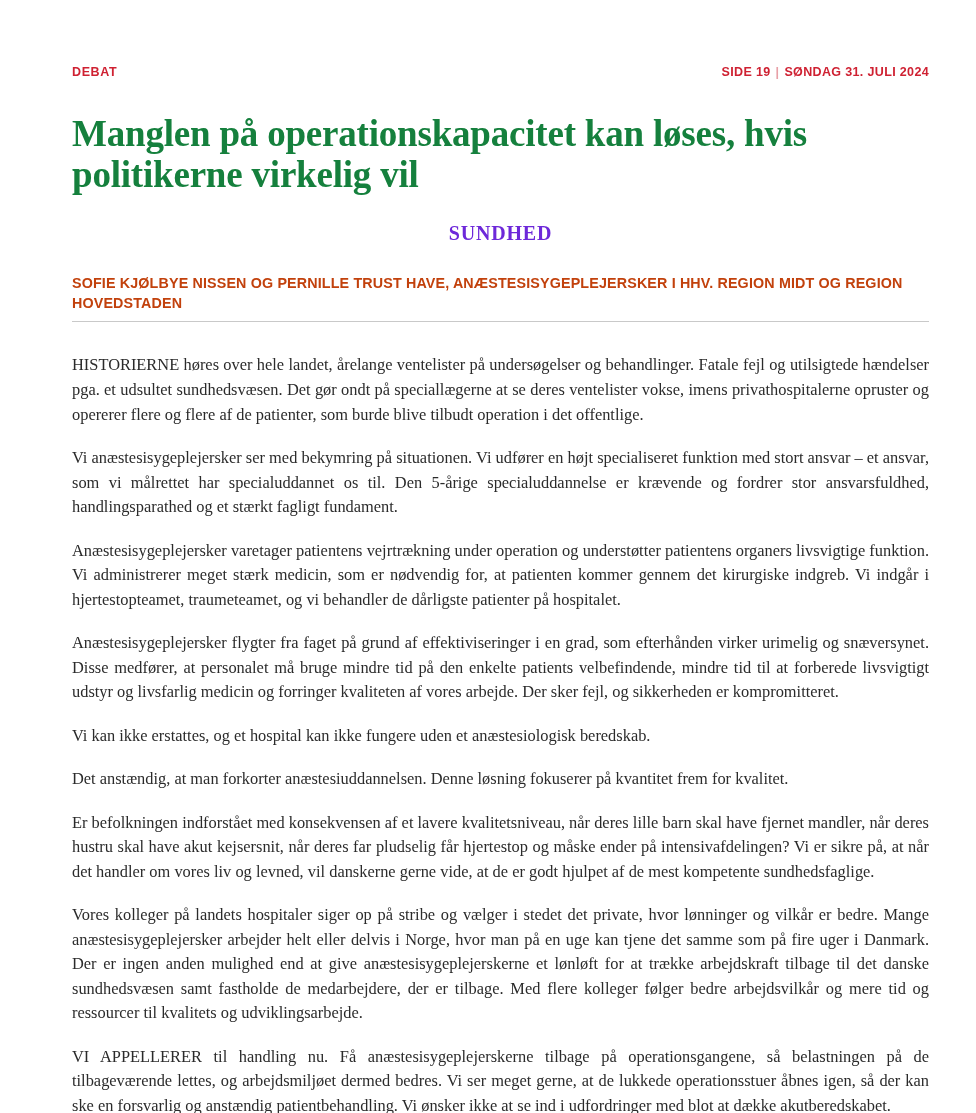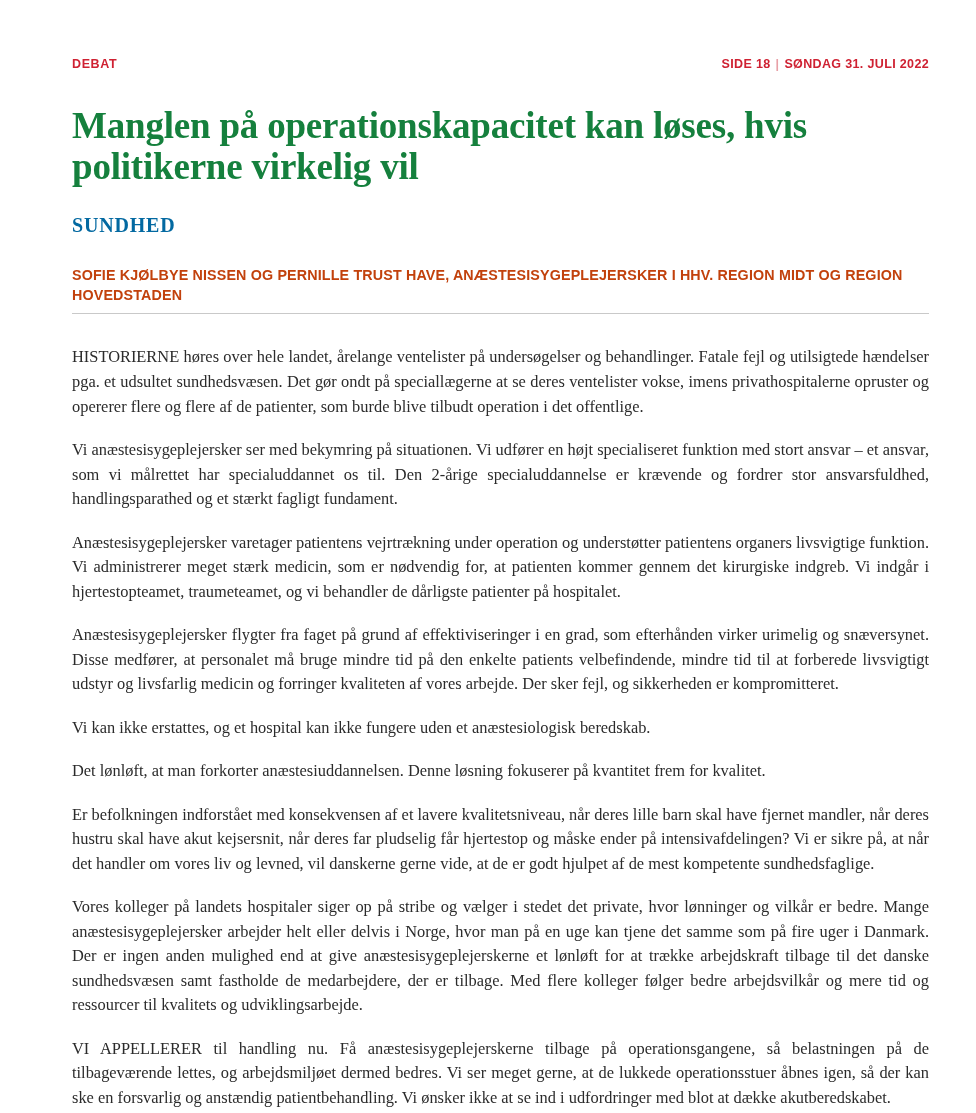--- a/index.html
+++ b/index.html
@@ -24,20 +24,21 @@
     position: relative;
   }
 
   
   .masthead {
     display: flex;
     align-items: baseline;
     justify-content: space-between;
     padding-top: 57px;
     height: 22px;
+    margin-top: 8px;
   }
   .kicker {
     font-family: "Liberation Sans", "DejaVu Sans", sans-serif;
     font-weight: bold;
     font-size: 12.5px;
     letter-spacing: 0.6px;
     color: #cf2132;
     text-transform: uppercase;
   }
   .dateline {
@@ -66,22 +67,23 @@
     max-width: 790px;
   }
 
   
   .section-label {
     margin: 26px 0 0 0;
     font-family: "Liberation Serif", "DejaVu Serif", serif;
     font-weight: bold;
     font-size: 20px;
     letter-spacing: 0.8px;
-    color: #0369a1;
+    color: #6d28d9;
     text-transform: uppercase;
+    text-align: center;
   }
 
   
   .byline {
     margin: 28px 0 0 0;
     font-family: "Liberation Sans", "DejaVu Sans", sans-serif;
     font-weight: bold;
     font-size: 14.3px;
     line-height: 1.42;
     letter-spacing: 0.15px;
@@ -116,37 +118,37 @@
   }
 </style>
 </head>
 <body>
 
 <div class="page">
 
   <div class="masthead">
     <div class="kicker">DEBAT</div>
     <div class="dateline">
-      <span>SIDE 18</span><span class="sep">|</span><span>SØNDAG 31. JULI 2022</span>
+      <span>SIDE 19</span><span class="sep">|</span><span>SØNDAG 31. JULI 2024</span>
     </div>
   </div>
 
   <h1 class="headline">Manglen på operationskapacitet kan løses, hvis politikerne virkelig vil</h1>
 
   <div class="section-label">SUNDHED</div>
 
   <div class="byline">SOFIE KJØLBYE NISSEN OG PERNILLE TRUST HAVE, ANÆSTESISYGEPLEJERSKER I HHV. REGION MIDT OG REGION HOVEDSTADEN</div>
 
   <hr class="rule">
 
   <div class="article-body">
       <p>HISTORIERNE høres over hele landet, årelange ventelister på undersøgelser og behandlinger. Fatale fejl og utilsigtede hændelser pga. et udsultet sundhedsvæsen. Det gør ondt på speciallægerne at se deres ventelister vokse, imens privathospitalerne opruster og opererer flere og flere af de patienter, som burde blive tilbudt operation i det offentlige.</p>
-      <p>Vi anæstesisygeplejersker ser med bekymring på situationen. Vi udfører en højt specialiseret funktion med stort ansvar – et ansvar, som vi målrettet har specialuddannet os til. Den 2-årige specialuddannelse er krævende og fordrer stor ansvarsfuldhed, handlingsparathed og et stærkt fagligt fundament.</p>
+      <p>Vi anæstesisygeplejersker ser med bekymring på situationen. Vi udfører en højt specialiseret funktion med stort ansvar – et ansvar, som vi målrettet har specialuddannet os til. Den 5-årige specialuddannelse er krævende og fordrer stor ansvarsfuldhed, handlingsparathed og et stærkt fagligt fundament.</p>
       <p>Anæstesisygeplejersker varetager patientens vejrtrækning under operation og understøtter patientens organers livsvigtige funktion. Vi administrerer meget stærk medicin, som er nødvendig for, at patienten kommer gennem det kirurgiske indgreb. Vi indgår i hjertestopteamet, traumeteamet, og vi behandler de dårligste patienter på hospitalet.</p>
       <p>Anæstesisygeplejersker flygter fra faget på grund af effektiviseringer i en grad, som efterhånden virker urimelig og snæversynet. Disse medfører, at personalet må bruge mindre tid på den enkelte patients velbefindende, mindre tid til at forberede livsvigtigt udstyr og livsfarlig medicin og forringer kvaliteten af vores arbejde. Der sker fejl, og sikkerheden er kompromitteret.</p>
       <p>Vi kan ikke erstattes, og et hospital kan ikke fungere uden et anæstesiologisk beredskab.</p>
-      <p>Det lønløft, at man forkorter anæstesiuddannelsen. Denne løsning fokuserer på kvantitet frem for kvalitet.</p>
+      <p>Det anstændig, at man forkorter anæstesiuddannelsen. Denne løsning fokuserer på kvantitet frem for kvalitet.</p>
       <p>Er befolkningen indforstået med konsekvensen af et lavere kvalitetsniveau, når deres lille barn skal have fjernet mandler, når deres hustru skal have akut kejsersnit, når deres far pludselig får hjertestop og måske ender på intensivafdelingen? Vi er sikre på, at når det handler om vores liv og levned, vil danskerne gerne vide, at de er godt hjulpet af de mest kompetente sundhedsfaglige.</p>
       <p>Vores kolleger på landets hospitaler siger op på stribe og vælger i stedet det private, hvor lønninger og vilkår er bedre. Mange anæstesisygeplejersker arbejder helt eller delvis i Norge, hvor man på en uge kan tjene det samme som på fire uger i Danmark. Der er ingen anden mulighed end at give anæstesisygeplejerskerne et lønløft for at trække arbejdskraft tilbage til det danske sundhedsvæsen samt fastholde de medarbejdere, der er tilbage. Med flere kolleger følger bedre arbejdsvilkår og mere tid og ressourcer til kvalitets og udviklingsarbejde.</p>
       <p>VI APPELLERER til handling nu. Få anæstesisygeplejerskerne tilbage på operationsgangene, så belastningen på de tilbageværende lettes, og arbejdsmiljøet dermed bedres. Vi ser meget gerne, at de lukkede operationsstuer åbnes igen, så der kan ske en forsvarlig og anstændig patientbehandling. Vi ønsker ikke at se ind i udfordringer med blot at dække akutberedskabet.</p>
     </div>
 
 </div>
 
 </body></html>

